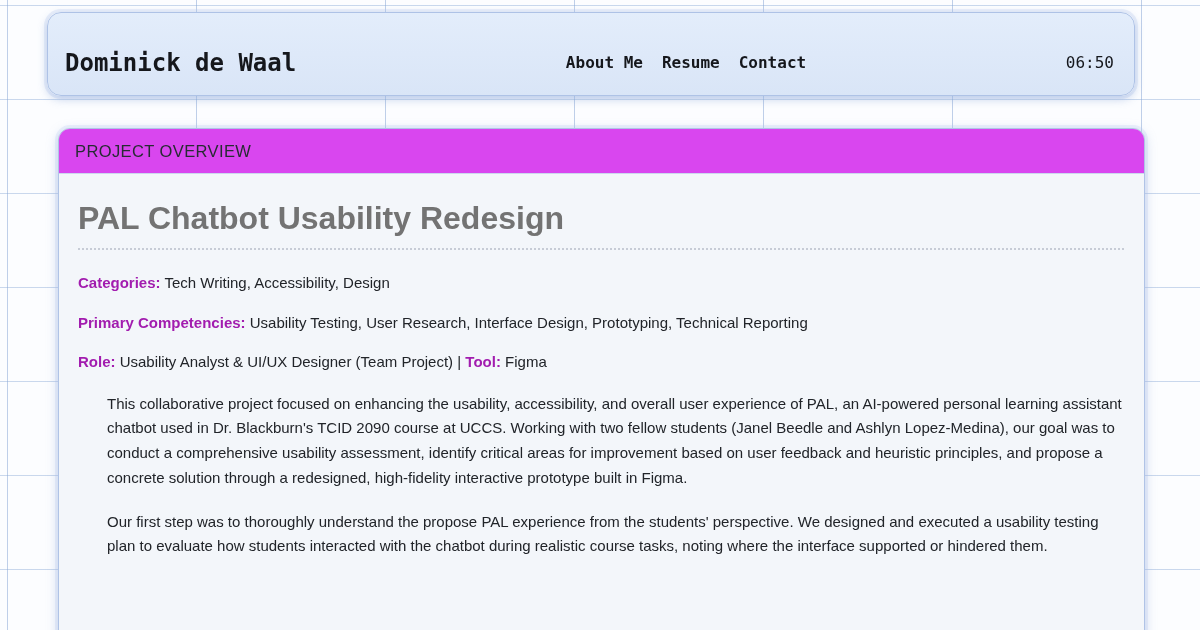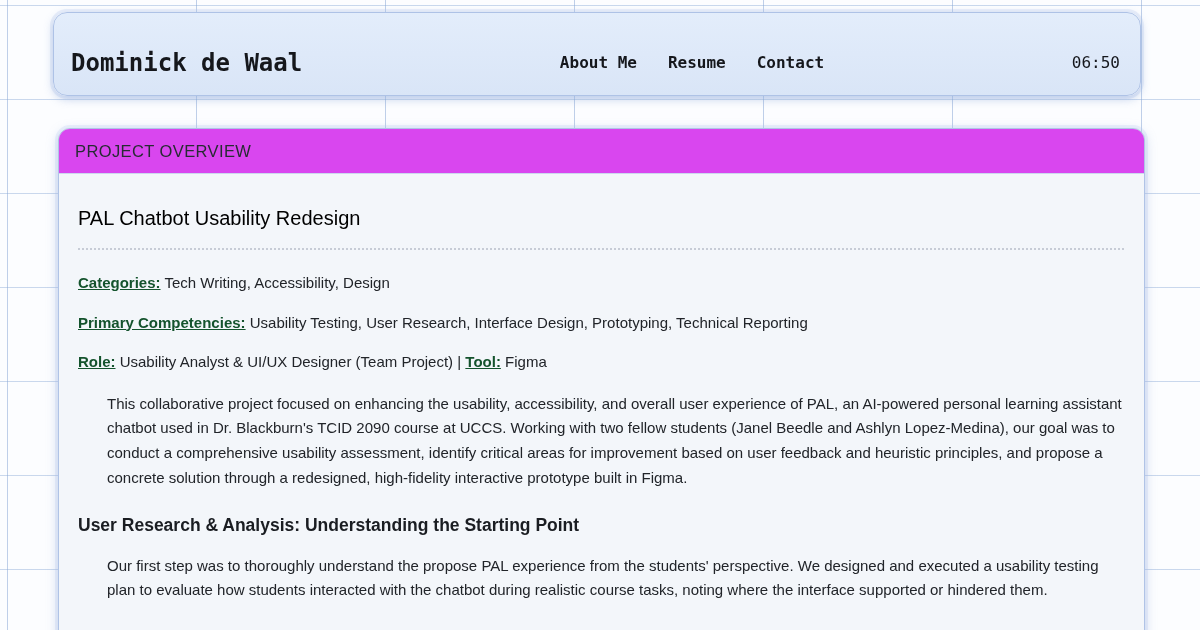--- a/index.html
+++ b/index.html
@@ -14,32 +14,32 @@
     position: absolute; inset: 0; width: 1200px; height: 630px; overflow: hidden;
     background-image:
       linear-gradient(to right, rgba(140,170,215,0.55) 1px, transparent 1px),
       linear-gradient(to bottom, rgba(140,170,215,0.45) 1px, transparent 1px);
     background-size: 189px 94px;
     background-position: 7px 5px;
   }
 
   
   .header-card {
-    position: absolute; left: 53px; top: 12px; width: 1088px; height: 84px;
+    position: absolute; left: 47px; top: 12px; width: 1088px; height: 84px;
     background: linear-gradient(180deg, #e3edfb 0%, #d9e5f7 100%);
     border: 1px solid #aec2e6;
     border-radius: 14px;
     box-shadow: 0 3px 10px rgba(125,155,210,0.45), 0 0 0 3px rgba(185,205,240,0.25);
     display: flex; align-items: center;
     padding: 17px 20px 0 17px;
     font-family: "DejaVu Sans Mono", "Liberation Mono", monospace;
     color: #15171c;
   }
   .site-name { font-size: 24px; font-weight: bold; letter-spacing: 0px; cursor: pointer; }
-  .nav-group { display: flex; gap: 31px; margin: 0 auto; padding-left: 10px; }
+  .nav-group { display: flex; gap: 19px; margin: 0 auto; padding-left: 10px; }
   .nav-link { font-size: 16px; font-weight: bold; color: #15171c; text-decoration: none; cursor: pointer; }
   .clock { font-size: 16px; font-weight: normal; }
 
   
   .main-card {
     position: absolute; left: 58px; top: 128px; width: 1087px; height: 700px;
     border-radius: 12px;
     border: 1px solid #b0c3e6;
     background: #f3f6fa;
     box-shadow: 0 3px 12px rgba(125,155,210,0.4), 0 0 0 3px rgba(185,205,240,0.22);
@@ -50,31 +50,31 @@
     background: #d946ef;
     border-bottom: 1px solid #ccd8ee;
     display: flex; align-items: center;
     padding: 0 16px;
     font-size: 16.5px; font-weight: 500; letter-spacing: 0.4px;
     color: #272c33;
   }
   .panel-body { padding: 30px 20px 0 19px; }
 
   .project-title {
-    font-size: 20px; font-weight: normal; line-height: 28px;
-    color: #000000;
+    font-size: 32px; font-weight: bold; line-height: 28px;
+    color: #737373;
   }
   .dotted-divider {
     border: 0; border-top: 2px dotted #c7ccd6;
     margin-top: 16px; height: 0;
   }
 
   .meta-line { font-size: 15px; line-height: 19.5px; margin-bottom: 20px; color: #212429; }
   .meta-line:first-of-type { margin-top: 23px; }
-  .meta-line strong { font-weight: bold; color: #14532d; text-decoration: underline; }
+  .meta-line strong { font-weight: bold; color: #a21caf; }
 
   .section-heading {
     font-size: 17.5px; line-height: 20px; font-weight: bold; color: #1a1d22;
     margin-top: 31px;
   }
   .section-heading.second { margin-top: 24px; }
   .section-para {
     font-size: 15px; line-height: 24.8px; color: #212429;
     margin-top: 19px; margin-bottom: 19px; margin-left: 29px;
   }
@@ -105,18 +105,17 @@
       <hr class="dotted-divider">
 
       <p class="meta-line"><strong>Categories:</strong><span> Tech Writing, Accessibility, Design</span></p>
 
       <p class="meta-line"><strong>Primary Competencies:</strong><span> Usability Testing, User Research, Interface Design, Prototyping, Technical Reporting</span></p>
 
       <p class="meta-line"><strong>Role:</strong><span> Usability Analyst &amp; UI/UX Designer (Team Project) | </span><strong>Tool:</strong><span> Figma</span></p>
 
       <p class="section-para">This collaborative project focused on enhancing the usability, accessibility, and overall user experience of PAL, an AI-powered personal learning assistant chatbot used in Dr. Blackburn's TCID 2090 course at UCCS. Working with two fellow students (Janel Beedle and Ashlyn Lopez-Medina), our goal was to conduct a comprehensive usability assessment, identify critical areas for improvement based on user feedback and heuristic principles, and propose a concrete solution through a redesigned, high-fidelity interactive prototype built in Figma.</p>
 
-      <h2 class="section-heading second">User Research &amp; Analysis: Understanding the Starting Point</h2>
       <p class="section-para"><span>Our first step was to thoroughly understand the propose PAL experience from the students' perspective. We designed and executed a usability testing plan</span><span> to evaluate how students interacted with the chatbot during realistic course tasks, noting where the interface supported or hindered them.</span></p>
     </div>
   </section>
 
 </div>
 
 </body></html>

